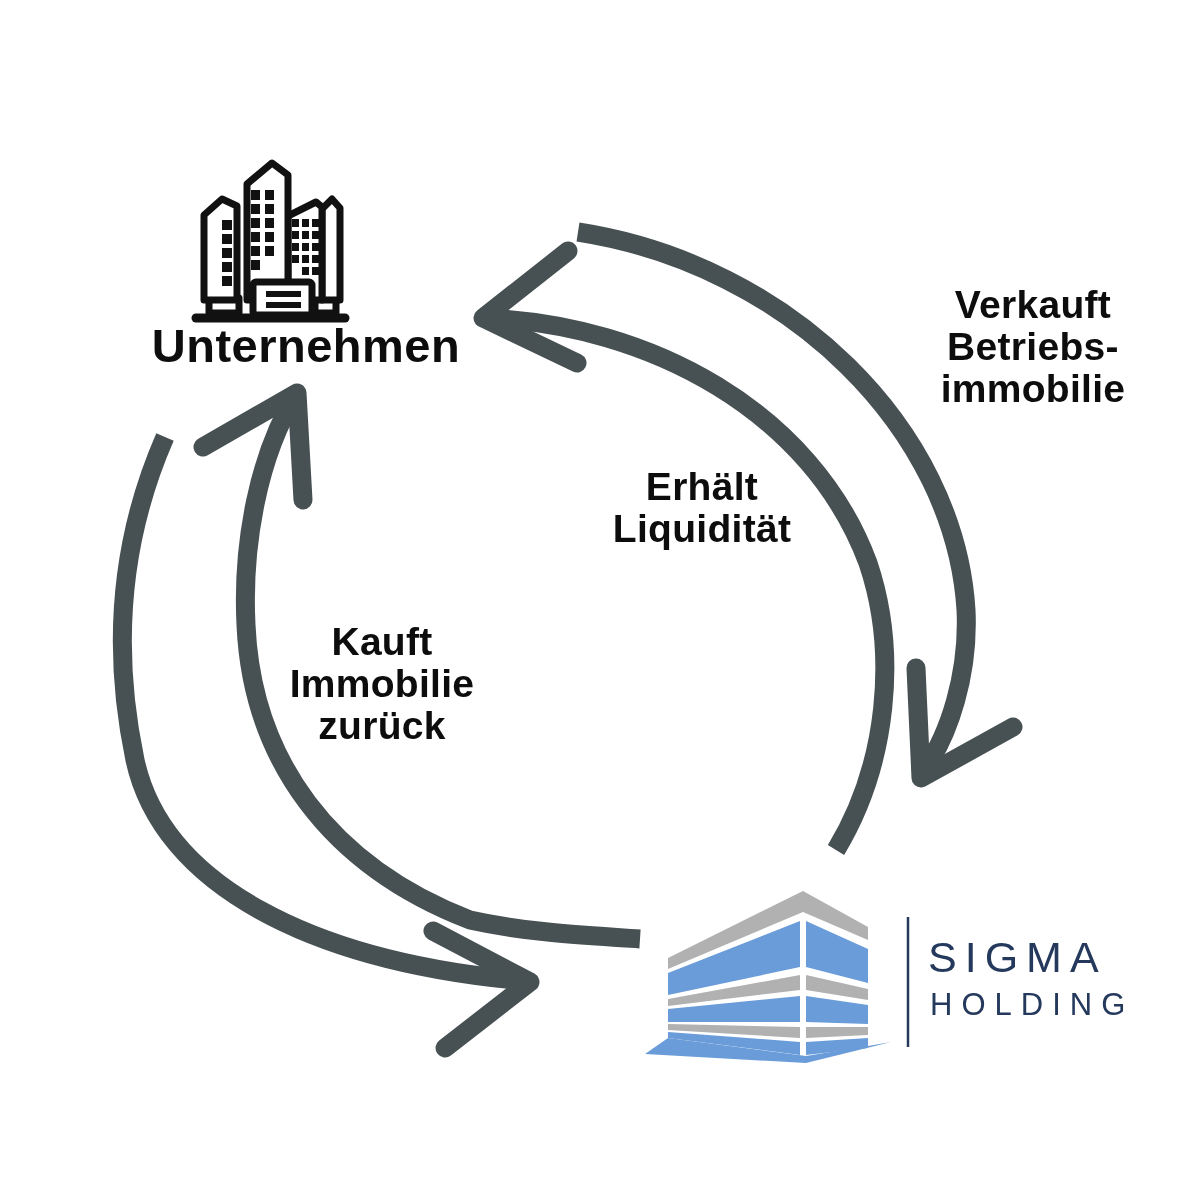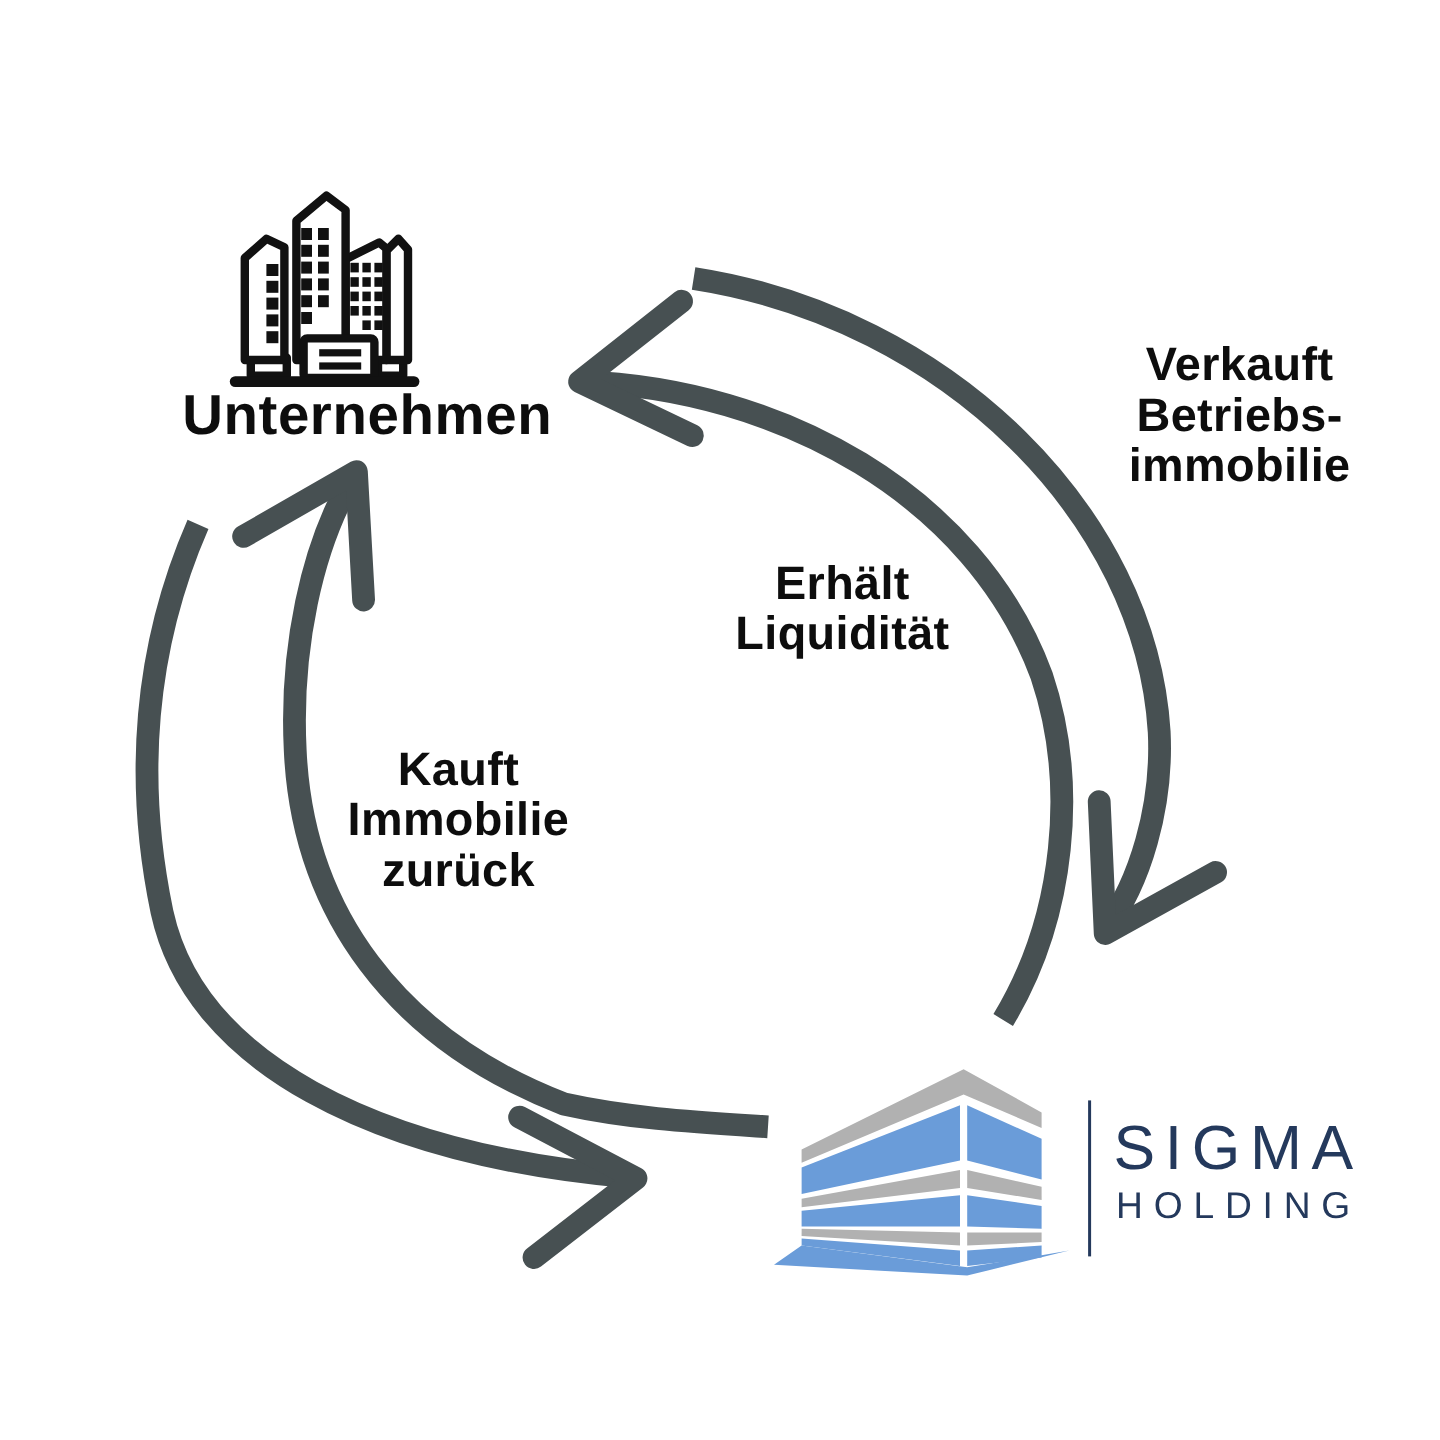--- a/index.html
+++ b/index.html
@@ -34,21 +34,21 @@
     line-height: 54px;
     letter-spacing: 0.5px;
   }
   .brand {
     position: absolute;
     color: #24395c;
     font-weight: 400;
   }
   .brand-sigma {
     left: 928px; top: 929px;
-    font-size: 52px;
+    font-size: 43px;
     line-height: 56px;
     letter-spacing: 8px;
   }
   .brand-holding {
     left: 930px; top: 992px;
     font-size: 31px;
     line-height: 25px;
     letter-spacing: 9px;
   }
   .shaft { fill: none; stroke: #475052; stroke-width: 19; stroke-linecap: butt; }

